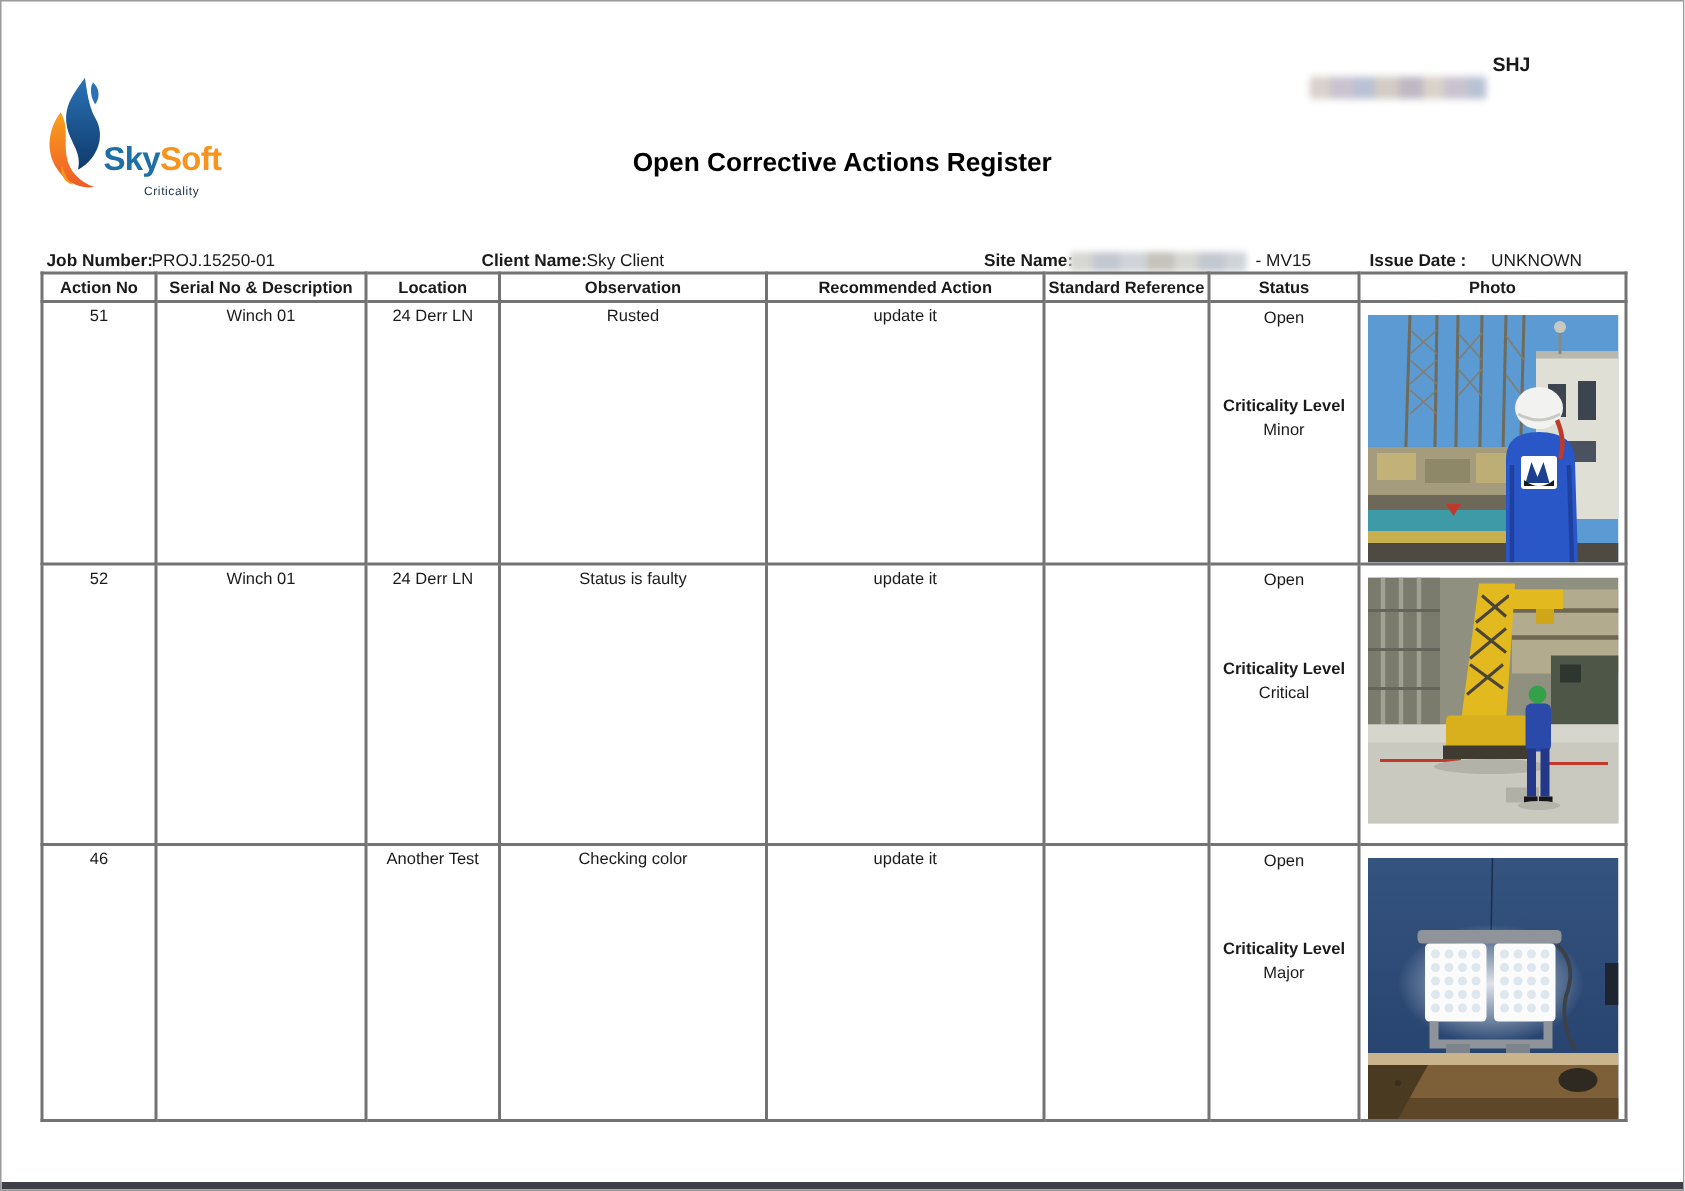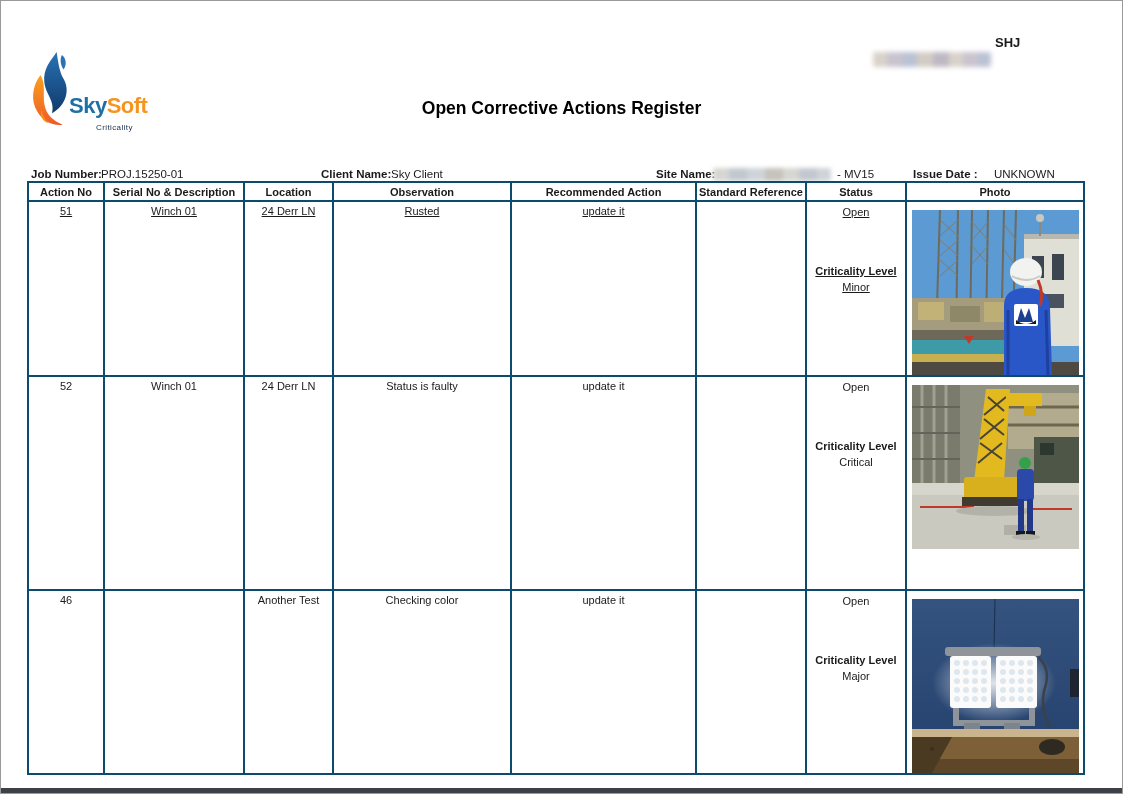--- a/index.html
+++ b/index.html
@@ -30,24 +30,24 @@
   .meta .lbl { font-weight:bold; }
   .m-job-l { left:30px; }  .m-job-v { left:100px; }
   .m-cli-l { left:320px; } .m-cli-v { left:390px; }
   .m-site-l { left:655px; }
   .m-site-blur { position:absolute; left:712px; top:1px; width:118px; height:13px;
     background:repeating-linear-gradient(90deg,#d6d6d2 0 16px,#c2c8d0 16px 34px,#cfd4d8 34px 52px,#c6c2bc 52px 70px);
     filter:blur(2.2px); border-radius:2px; }
   .m-site-v { left:836px; } .m-iss-l { left:912px; } .m-iss-v { left:993px; }
   
   table.register { position:absolute; left:26px; top:180px; border-collapse:collapse; table-layout:fixed; }
-  table.register th, table.register td { border:2px solid #0c4a6e; padding:0; vertical-align:top; text-align:center; overflow:hidden; }
+  table.register th, table.register td { border:2px solid #737373; padding:0; vertical-align:top; text-align:center; overflow:hidden; }
   table.register th { height:19px; font-size:11px; font-weight:bold; vertical-align:middle; }
   table.register td { font-size:11px; padding-top:3px; }
-  tr.r1 td { height:141px;text-decoration:underline; } tr.r2 td { height:214px; } tr.r3 td { height:183px; }
+  tr.r1 td { height:141px; } tr.r2 td { height:187px; } tr.r3 td { height:183px; }
   .c0{width:76px;} .c1{width:140px;} .c2{width:89px;} .c3{width:178px;}
   .c4{width:185px;} .c5{width:110px;} .c6{width:100px;} .c7{width:178px;}
   .status-open { margin-top:1px; }
   .crit-label { margin-top:47px; font-weight:bold; }
   .crit-value { margin-top:4px; }
   .photo { display:block; margin:5px auto 0 auto; }
   
   .footer-bar { position:absolute; left:0; right:0; bottom:0; height:5px; background:#3d4147; }
 </style>
 </head>

